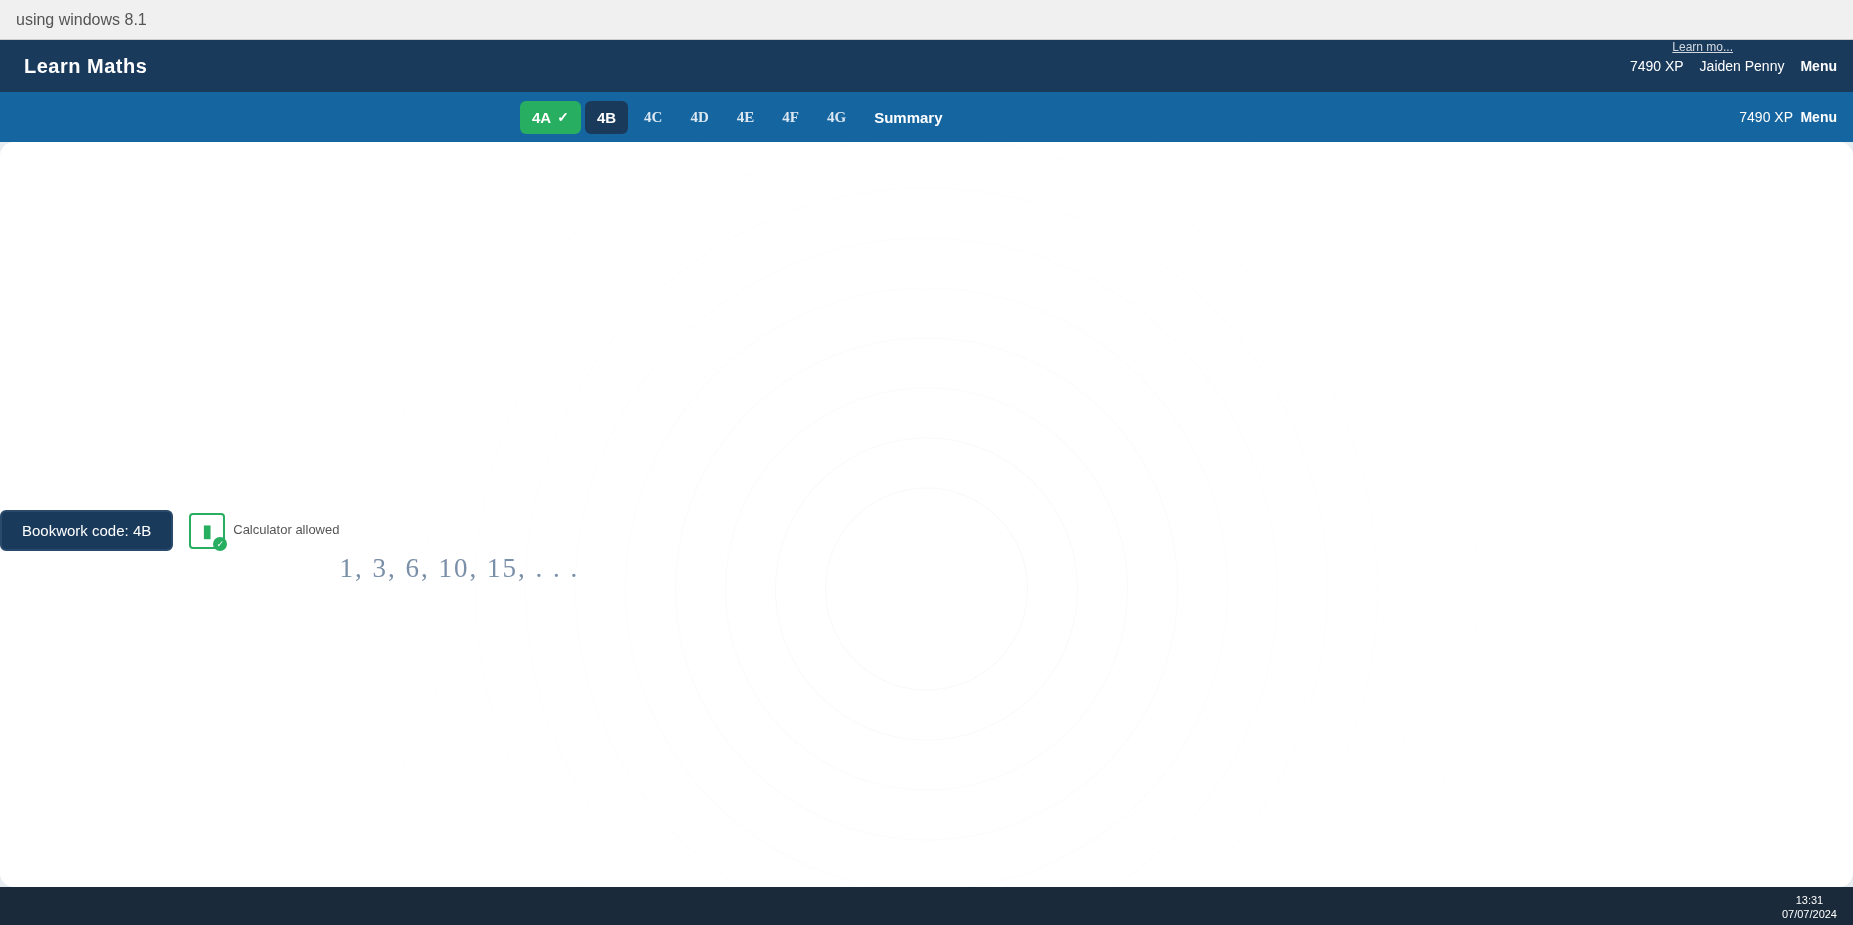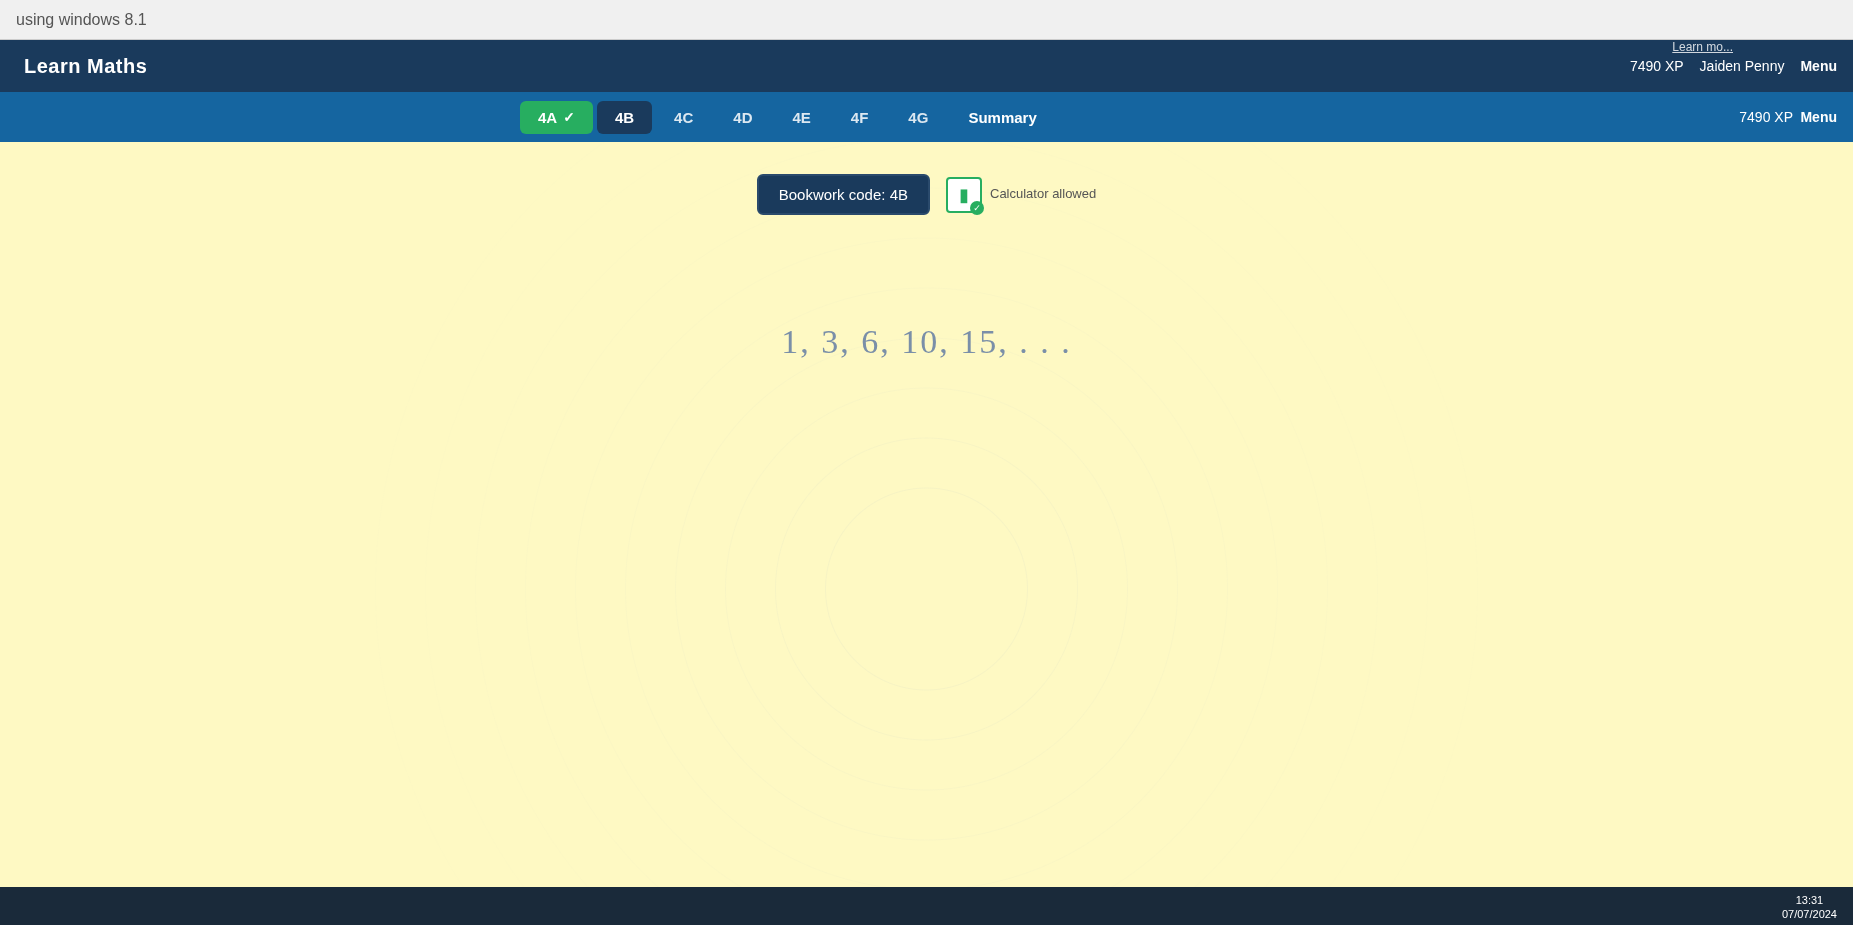--- a/index.html
+++ b/index.html
@@ -36,21 +36,21 @@
     }
 
     .app-logo {
       color: white;
       font-size: 20px;
       font-weight: 700;
       letter-spacing: 0.5px;
     }
 
     .tab-item {
-      padding: 8px 18px;
+      padding: 8px 12px;
       border-radius: 6px;
       font-size: 15px;
       font-weight: 600;
       color: white;
       cursor: pointer;
       display: flex;
       align-items: center;
       gap: 6px;
     }
 
@@ -60,20 +60,21 @@
     }
 
     .tab-item.active {
       background: #1a3a5c;
       color: white;
     }
 
     .tab-item.inactive {
       background: transparent;
       color: rgba(255,255,255,0.85);
+      font-family: Liberation Serif, serif;
     }
 
     .tab-item.summary {
       background: transparent;
       color: white;
       font-weight: 600;
     }
 
     .check-icon {
       font-size: 14px;
@@ -103,28 +104,29 @@
 
     .menu-btn {
       color: white;
       font-size: 14px;
       font-weight: 600;
       cursor: pointer;
     }
 
     
     .main-content {
-      background: #fef9c3;
+      background: #ffffff;
       flex: 1;
       display: flex;
-      flex-direction: column;
+      flex-direction: row;
       align-items: center;
       position: relative;
       height: calc(925px - 40px - 52px - 48px - 40px);
       overflow: hidden;
+      border-radius: 14px;
     }
 
     
     .bg-pattern {
       position: absolute;
       top: 0; left: 0; right: 0; bottom: 0;
       opacity: 0.25;
       background:
         radial-gradient(circle at 50% 60%, transparent 100px, rgba(150,170,200,0.3) 101px, transparent 102px),
         radial-gradient(circle at 50% 60%, transparent 150px, rgba(150,170,200,0.25) 151px, transparent 152px),
@@ -214,21 +216,21 @@
       font-weight: 400;
       line-height: 1.5;
     }
 
     .question-text strong {
       font-weight: 800;
       color: #1a3a5c;
     }
 
     .sequence-display {
-      font-size: 34px;
+      font-size: 27px;
       color: #7a8fa8;
       margin-top: 28px;
       font-family: Georgia, 'Times New Roman', serif;
       letter-spacing: 2px;
     }
 
     
     .bottom-bar {
       position: absolute;
       bottom: 0;

